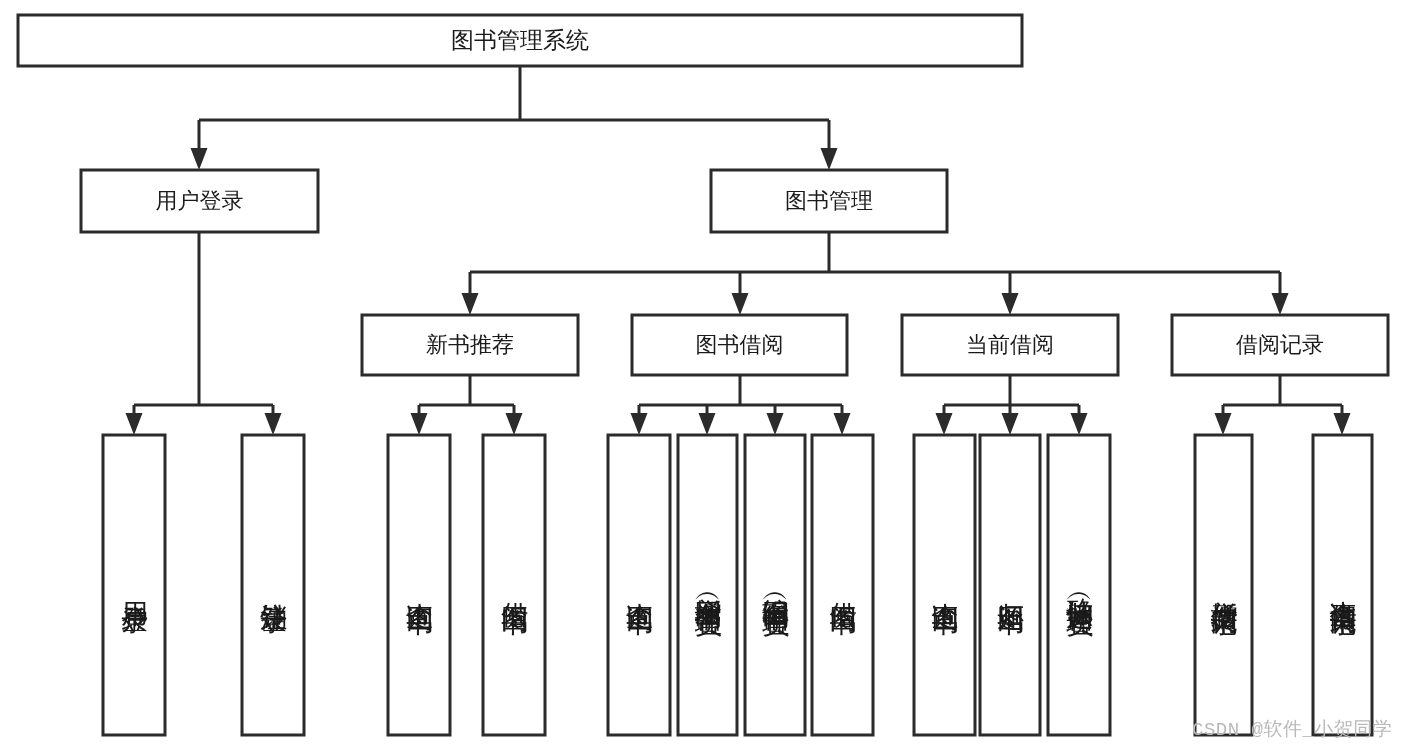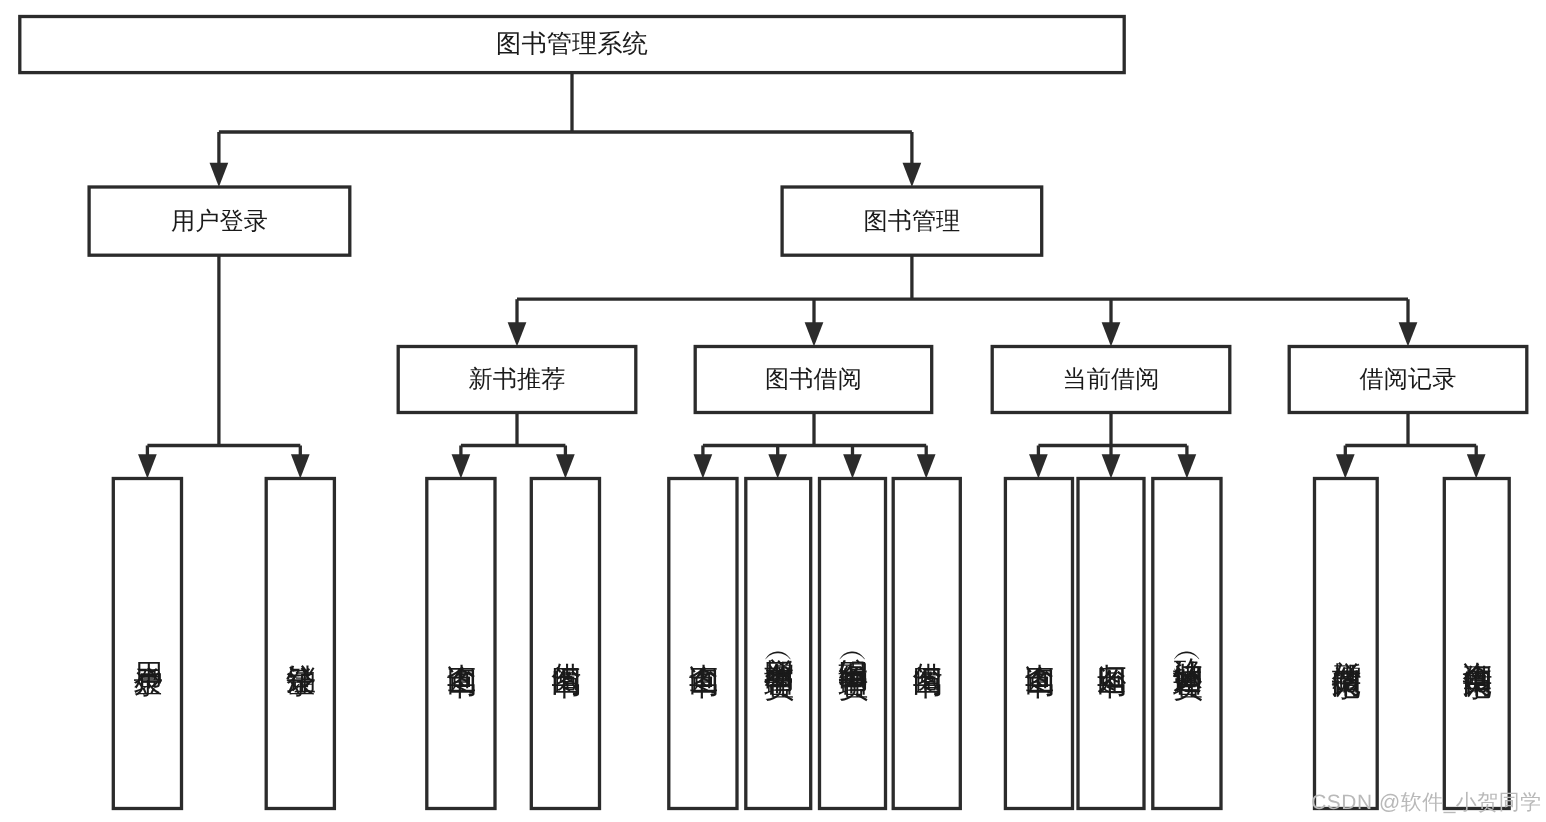--- a/index.html
+++ b/index.html
@@ -38,21 +38,21 @@
     color:#1a1a1a;
     white-space:nowrap;
     display:flex;
     align-items:center;
     justify-content:center;
     pointer-events:none;
     user-select:none;
   }
   .watermark{
     position:absolute;
-    font-family:Liberation Sans, sans-serif;
+    font-family:Liberation Mono, monospace;
     font-size:19px;
     color:#b9b9b9;
     white-space:nowrap;
     letter-spacing:0.5px;
   }
 </style>
 </head>
 <body>
 
 <div id="diagram-root">

